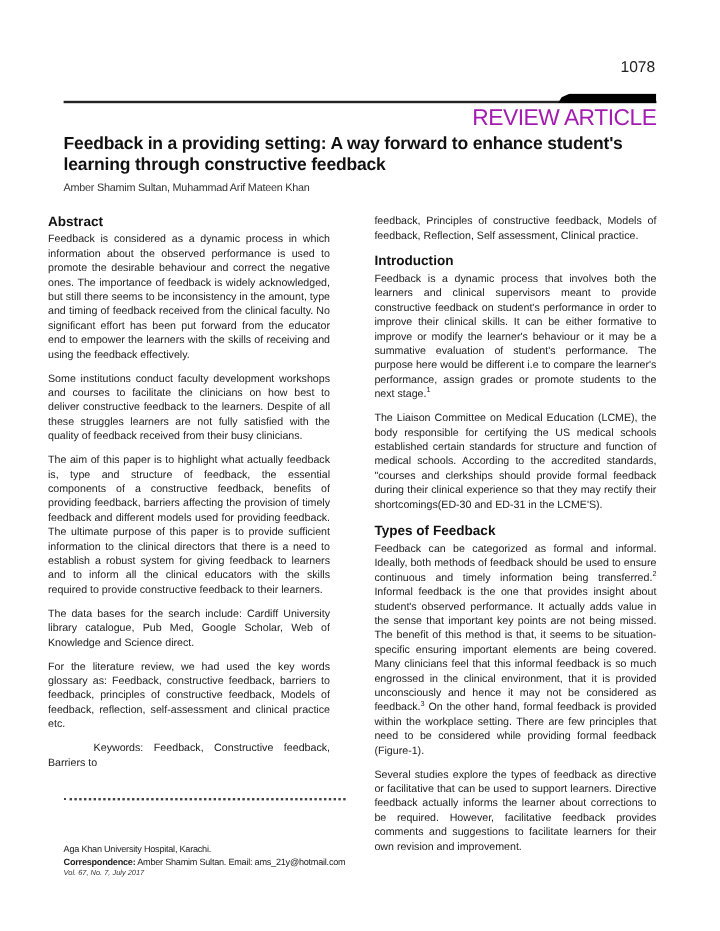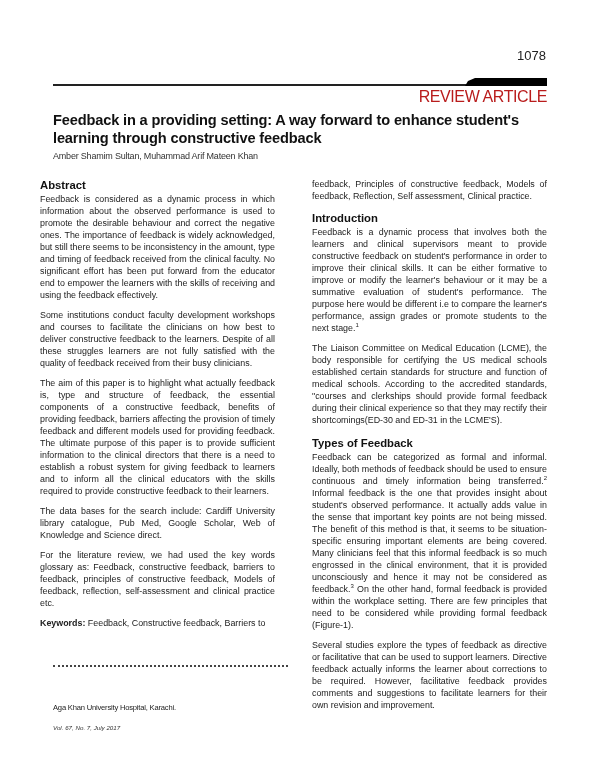--- a/index.html
+++ b/index.html
@@ -17,21 +17,21 @@
     background: #222;
   }
   .header-tab {
     position: absolute; left: 465px; top: 78px; width: 82px; height: 8px;
     background: #000;
     clip-path: polygon(10px 0, 100% 0, 100% 100%, 0 100%, 3px 3px);
     border-top-left-radius: 6px;
   }
   .article-type {
     position: absolute; top: 88px; right: 53px;
-    font-size: 16px; letter-spacing: -0.4px; color: #b91c1c;
+    font-size: 19px; letter-spacing: -0.4px; color: #a21caf;
   }
   .title {
     position: absolute; left: 53px; top: 111px; width: 500px;
     font-weight: bold; font-size: 14.6px; line-height: 18px; color: #111;
     letter-spacing: -0.15px;
   }
   .authors {
     position: absolute; left: 53px; top: 151px;
     font-size: 9px; color: #333; letter-spacing: -0.2px;
   }
@@ -40,21 +40,21 @@
     font-size: 8.9px; line-height: 12px; color: #222;
     text-align: justify;
   }
   .col-left { left: 40px; }
   .col-right { left: 312px; }
   .col p { margin: 0 0 8px 0; }
   .col h2 {
     font-size: 11.3px; font-weight: bold; margin: 0 0 1px 0; line-height: 14px; color: #111;
   }
   .col sup { font-size: 6px; vertical-align: super; line-height: 0; }
-  .kw-label { font-weight: bold; }
+  .kw-label { font-weight: normal; margin-left: 38px; }
   .dotted {
     position: absolute; left: 53px; top: 665px; width: 235px; height: 0;
     border-top: 2px dotted #444;
   }
   .footnote {
     position: absolute; left: 53px; top: 702px; width: 260px;
     font-size: 7.6px; line-height: 11px; color: #222; letter-spacing: -0.2px;
   }
   .footnote .lbl { font-weight: bold; }
   .issue {
@@ -82,20 +82,24 @@
   <p>For the literature review, we had used the key words glossary as: Feedback, constructive feedback, barriers to feedback, principles of constructive feedback, Models of feedback, reflection, self-assessment and clinical practice etc.</p>
   <p>
     <span class="kw-label">Keywords:</span>
     <span>Feedback, Constructive feedback, Barriers to</span>
   </p>
 </div>
 
 <div class="dotted"></div>
 <div class="footnote">
   <div>Aga Khan University Hospital, Karachi.</div>
+  <div>
+    <span class="lbl">Correspondence:</span>
+    <span>Amber Shamim Sultan. Email: ams_21y@hotmail.com</span>
+  </div>
 </div>
 <div class="issue">Vol. 67, No. 7, July 2017</div>
 
 <div class="col col-right">
   <p style="margin-bottom:9px;">feedback, Principles of constructive feedback, Models of feedback, Reflection, Self assessment, Clinical practice.</p>
   <h2>Introduction</h2>
   <p><span>Feedback is a dynamic process that involves both the learners and clinical supervisors meant to provide constructive feedback on student's performance in order to improve their clinical skills. It can be either formative to improve or modify the learner's behaviour or it may be a summative evaluation of student's performance. The purpose here would be different i.e to compare the learner's performance, assign grades or promote students to the next stage.</span><sup>1</sup></p>
   <p>The Liaison Committee on Medical Education (LCME), the body responsible for certifying the US medical schools established certain standards for structure and function of medical schools. According to the accredited standards, "courses and clerkships should provide formal feedback during their clinical experience so that they may rectify their shortcomings(ED-30 and ED-31 in the LCME'S).</p>
   <h2 style="margin-top:10px;">Types of Feedback</h2>
   <p><span>Feedback can be categorized as formal and informal. Ideally, both methods of feedback should be used to ensure continuous and timely information being transferred.</span><sup>2</sup><span> Informal feedback is the one that provides insight about student's observed performance. It actually adds value in the sense that important key points are not being missed. The benefit of this method is that, it seems to be situation- specific ensuring important elements are being covered. Many clinicians feel that this informal feedback is so much engrossed in the clinical environment, that it is provided unconsciously and hence it may not be considered as feedback.</span><sup>3</sup><span> On the other hand, formal feedback is provided within the workplace setting. There are few principles that need to be considered while providing formal feedback (Figure-1).</span></p>

